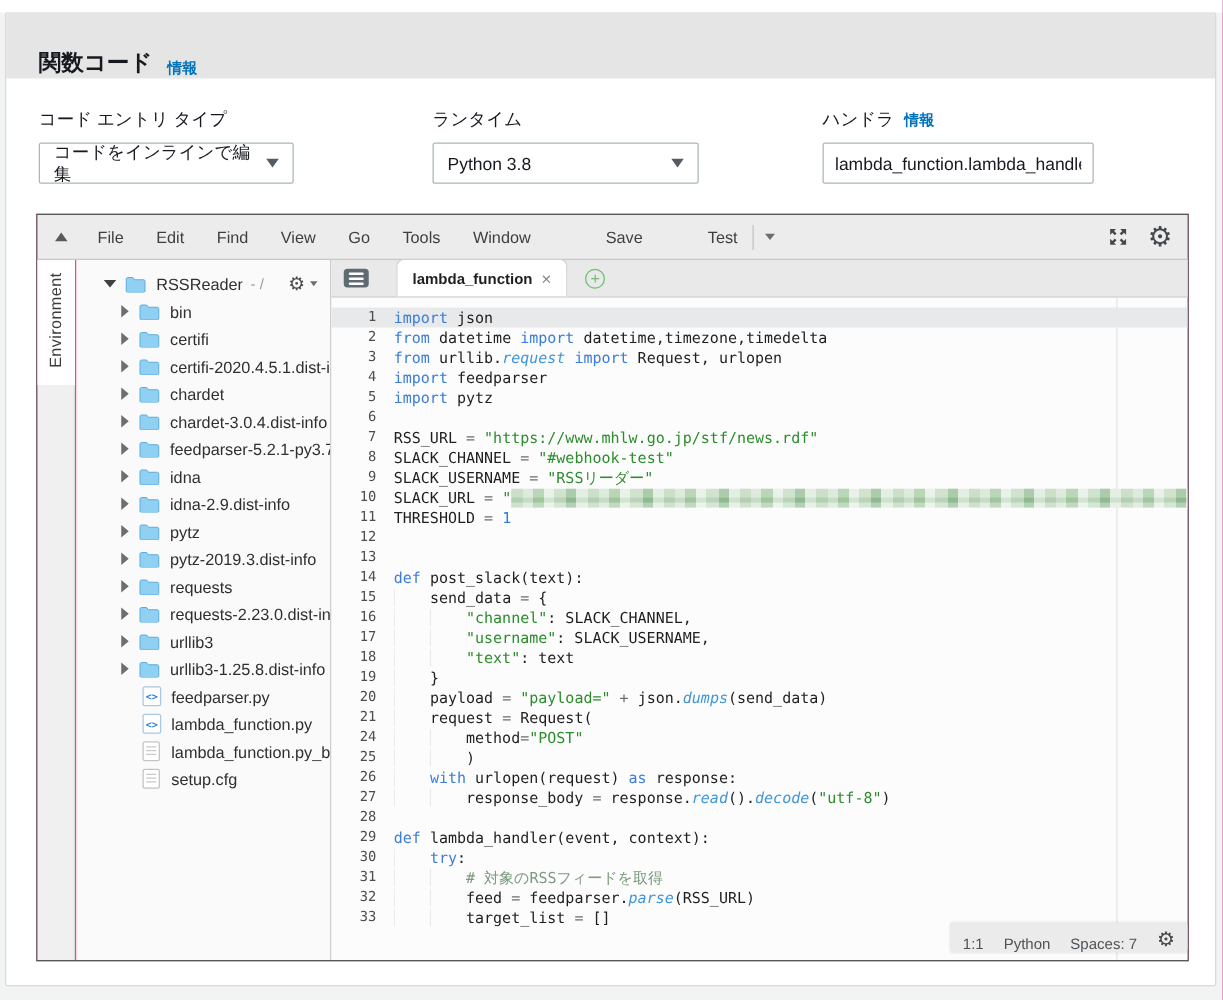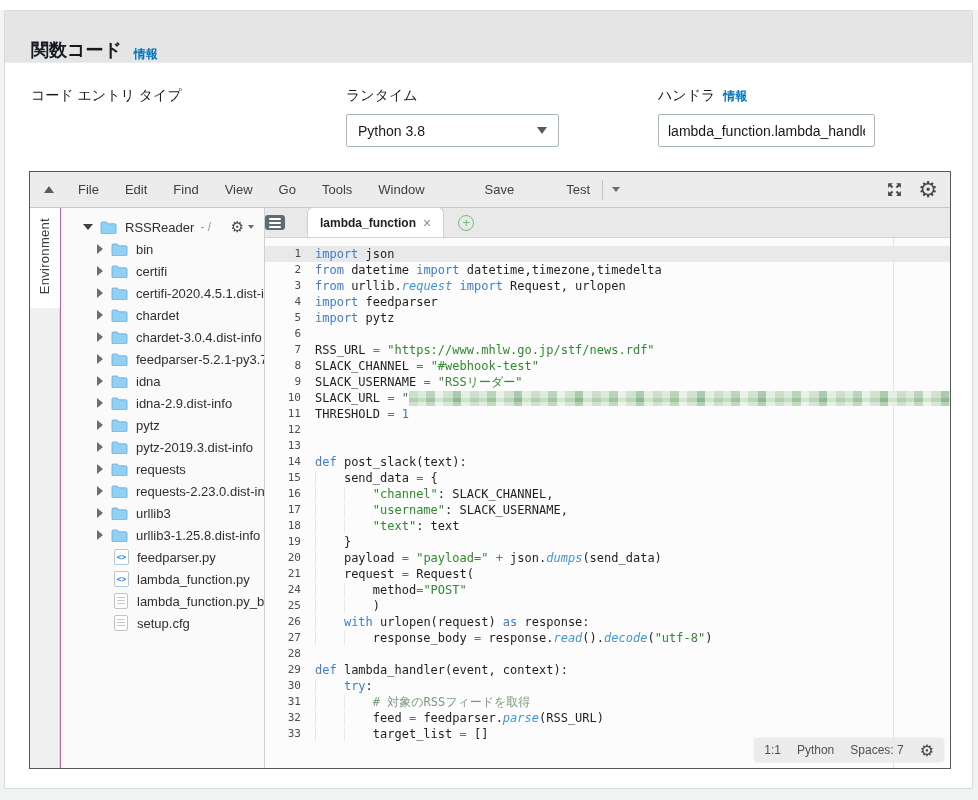--- a/index.html
+++ b/index.html
@@ -62,21 +62,21 @@
   .suffix { color:#9b9b9b; font-size:12px; margin-left:6px; }
   .root-right { margin-left:auto; padding-right:10px; display:flex; align-items:center; flex:none; }
   .gear-small { font-size:15px; color:#4a4a4a; }
   .tree-caret { width:0; height:0; border-left:3.5px solid transparent; border-right:3.5px solid transparent; border-top:4px solid #6a6e71; margin-left:4px; }
   .icon-code { width:15px; height:16px; background:#fff; border:1px solid #a9c8e2; border-radius:2px; font-family:"DejaVu Sans Mono",monospace; font-size:8px; font-weight:bold; color:#2f83d6; display:flex; align-items:center; justify-content:center; flex:none; margin-right:8px; }
   .icon-doc { width:14px; height:16px; background:#fff; border:1px solid #c3c3c3; border-radius:2px; flex:none; margin-right:9px; padding:3px 2px; }
   .icon-doc i { display:block; height:1px; background:#c9c9c9; margin-bottom:2px; }
 
   
   .code-pane { position:absolute; left:234px; top:0; right:0; bottom:0; border-left:1px solid #cfcfcf; background:#fcfcfc; }
-  .tabbar { height:30px; background:#e9e9e9; border-bottom:1px solid #d2d2d2; display:flex; align-items:center; }
+  .tabbar { height:30px; background:#e9e9e9; border-bottom:1px solid #d2d2d2; display:flex; align-items:center; padding-left:10px; }
   .of-icon { width:20px; height:15px; background:#5f6b73; border-radius:3px; padding:3px 4px 0 4px; cursor:pointer; flex:none; }
   .of-icon i { display:block; height:2px; background:#fff; margin-bottom:2px; border-radius:1px; }
   .tab { align-self:flex-end; height:30px; background:#fff; border:1px solid #d0d0d0; border-bottom:none; border-radius:6px 6px 0 0; display:flex; align-items:center; padding:0 12px; margin-left:22px; font-size:12px; font-weight:bold; color:#1f1f1f; position:relative; z-index:2; cursor:pointer; }
   .tab-close { color:#8a8a8a; font-weight:normal; font-size:14px; margin-left:7px; cursor:pointer; }
   .plus-circle { width:16px; height:16px; border:1.5px solid #6fbf73; border-radius:50%; color:#6fbf73; font-size:13px; line-height:13px; text-align:center; margin-left:14px; cursor:pointer; flex:none; }
 
   .scroller { position:absolute; top:30px; left:0; right:0; bottom:0; overflow:hidden; padding-top:8px; font-family:"DejaVu Sans Mono","Liberation Mono",monospace; font-size:12px; }
   .print-margin { position:absolute; left:628px; top:0; bottom:0; width:1px; background:#e4e4e4; z-index:1; }
   .cl-row { display:flex; height:16px; line-height:16px; position:relative; z-index:2; }
   .cl-row.active { background:#e7e9ea; }
@@ -88,37 +88,41 @@
   .tk-m { color:#3f96d8; font-style:italic; }
   .tk-n { color:#2f7ed8; }
   .tk-o { color:#6f6f6f; }
   .tk-i { background-image:linear-gradient(90deg,#e6e6e6 1px,transparent 1px); background-size:28.9px 100%; }
   .blur-mosaic { flex:1 1 auto; height:15px; margin:1px 0 0 0; z-index:3;
     background:
       repeating-linear-gradient(0deg, rgba(255,255,255,0.30) 0 4px, rgba(120,170,120,0.14) 4px 8px, rgba(255,255,255,0.22) 8px 15px),
       repeating-linear-gradient(90deg, #bcd6ba 0 9px, #d3e5d2 9px 17px, #a6c9a4 17px 26px, #e2eee1 26px 34px, #c4dbc2 34px 44px, #93bd95 44px 52px, #dcebdb 52px 61px);
   }
 
-  .statusbar { position:absolute; right:6px; bottom:6px; height:24px; background:rgba(233,233,233,0.93); border-radius:3px; display:flex; align-items:center; gap:16px; padding:0 10px; font-size:12px; color:#4e5357; font-family:"Liberation Sans",sans-serif; z-index:5; box-shadow:0 0 2px rgba(0,0,0,0.12); }
+  .statusbar { position:absolute; right:0; bottom:6px; height:24px; background:rgba(233,233,233,0.93); border-radius:3px; display:flex; align-items:flex-end; gap:16px; padding:0 10px; font-size:12px; color:#4e5357; font-family:"Liberation Sans",sans-serif; z-index:5; box-shadow:0 0 2px rgba(0,0,0,0.12); }
   .statusbar .gear { font-size:16px; }
 </style>
 </head>
 <body>
 
 <div class="top-strip"></div>
 
 <div class="card">
   <div class="card-header">
     <span class="card-title">関数コード</span>
     <span class="info-link">情報</span>
   </div>
 
   <div class="form-area">
     <div class="fgroup g1">
       <label>コード エントリ タイプ</label>
+      <div class="sel">
+        <span>コードをインラインで編集</span>
+        <span class="caret"></span>
+      </div>
     </div>
     <div class="fgroup g2">
       <label>ランタイム</label>
       <div class="sel">
         <span>Python 3.8</span>
         <span class="caret"></span>
       </div>
     </div>
     <div class="fgroup g3">
       <div class="label-row">

